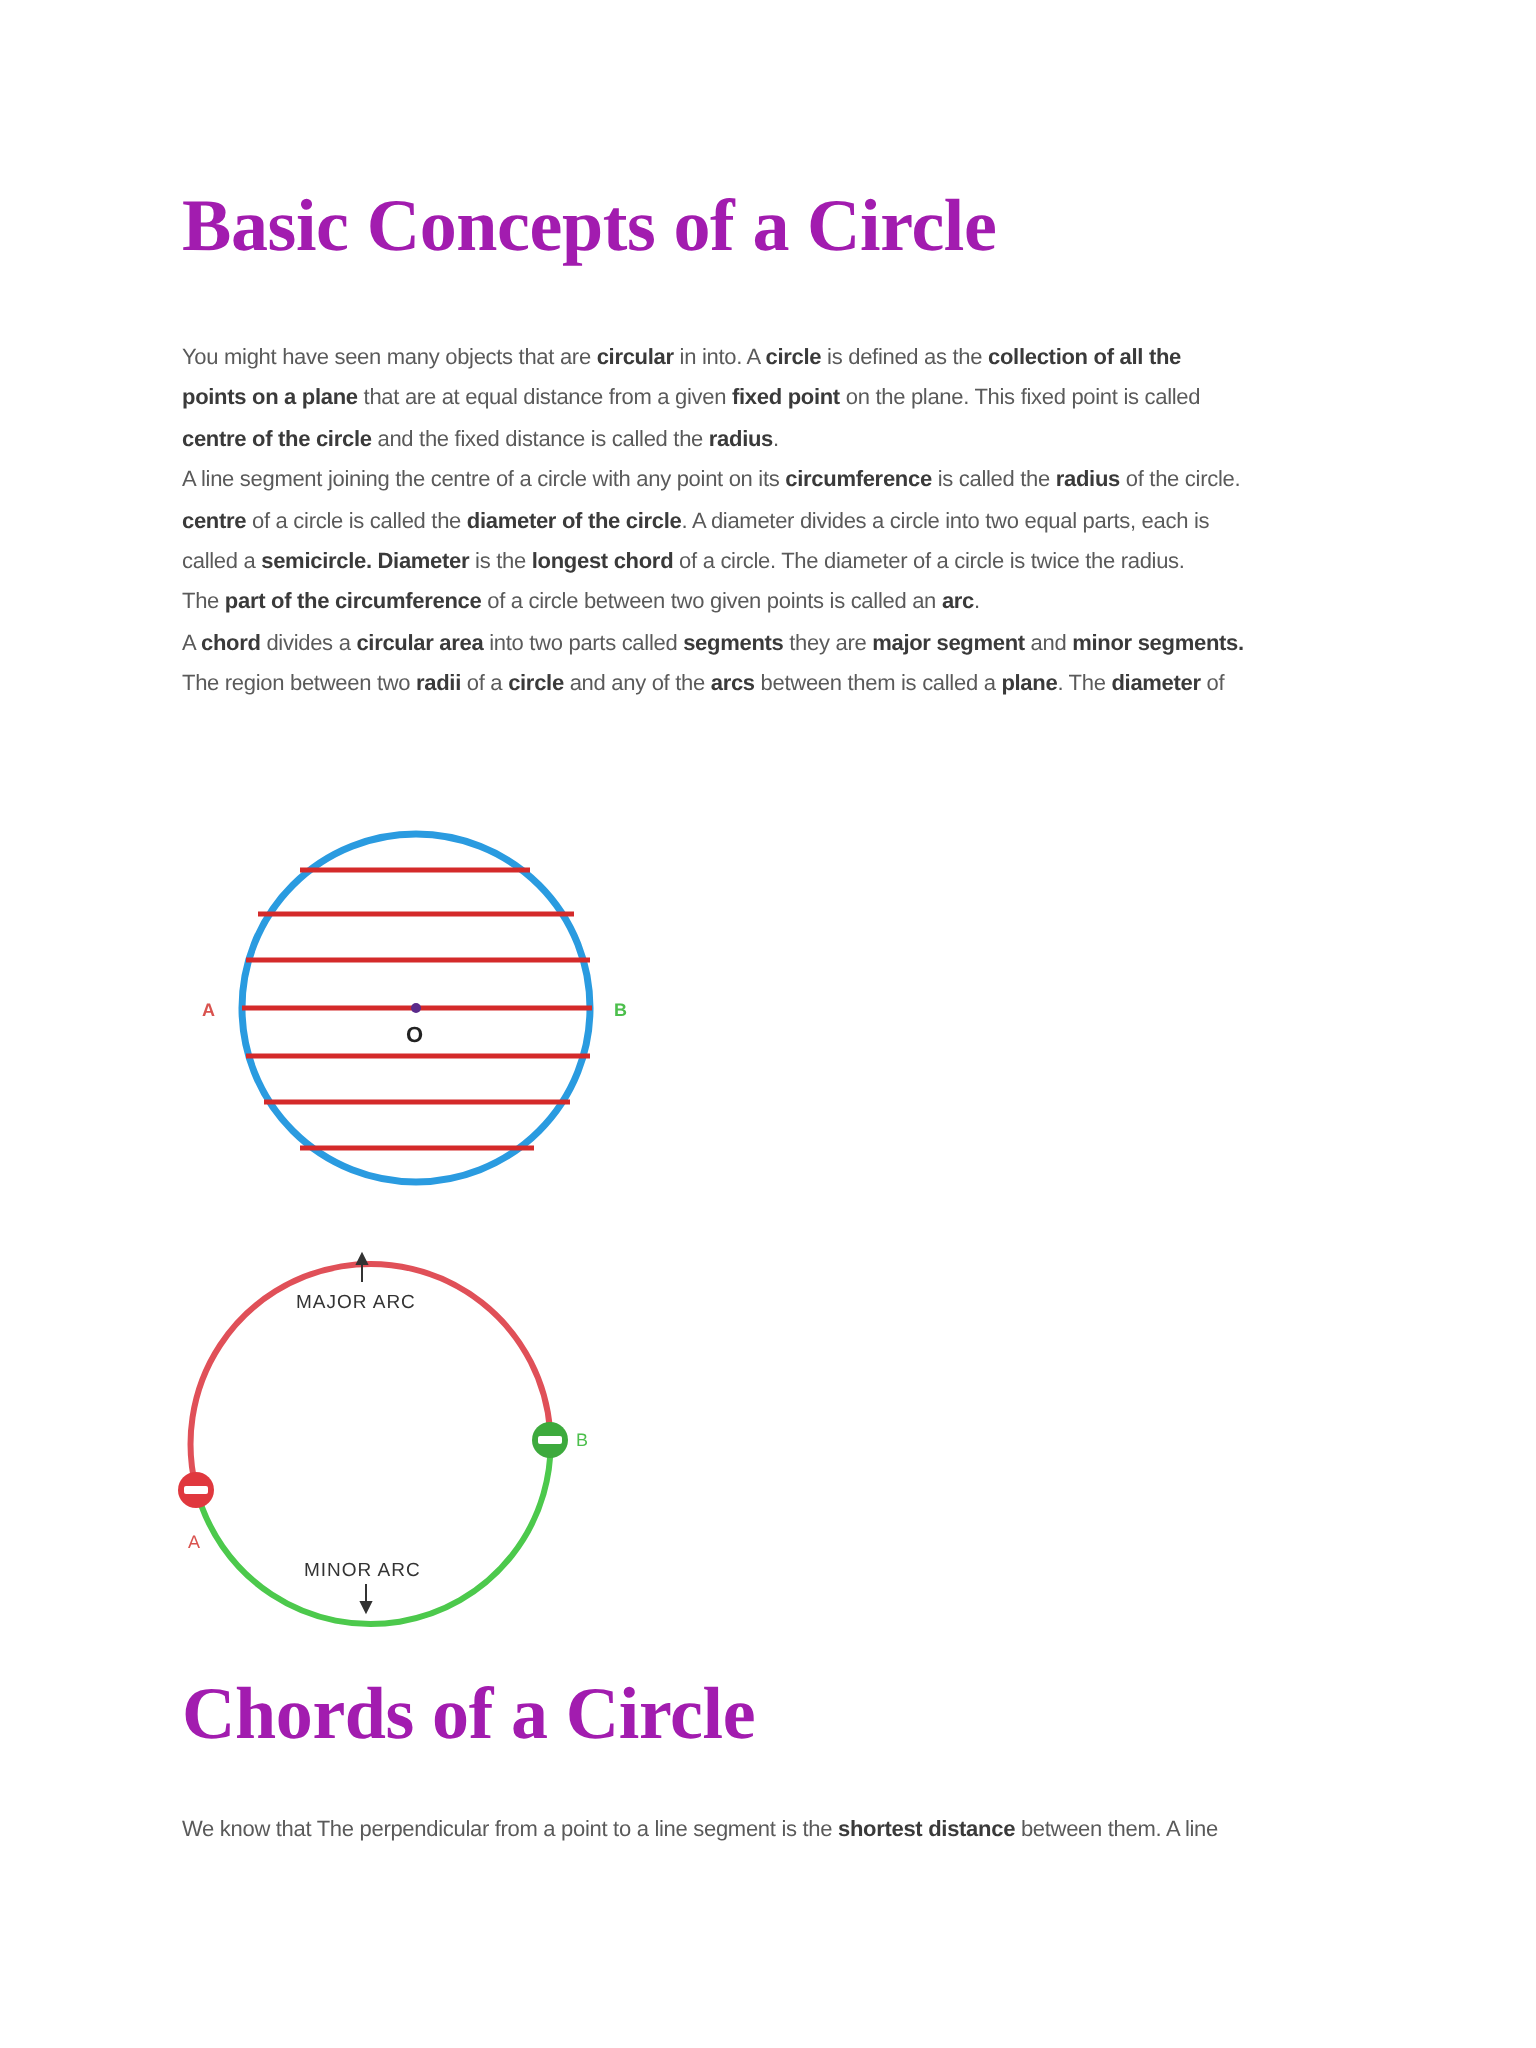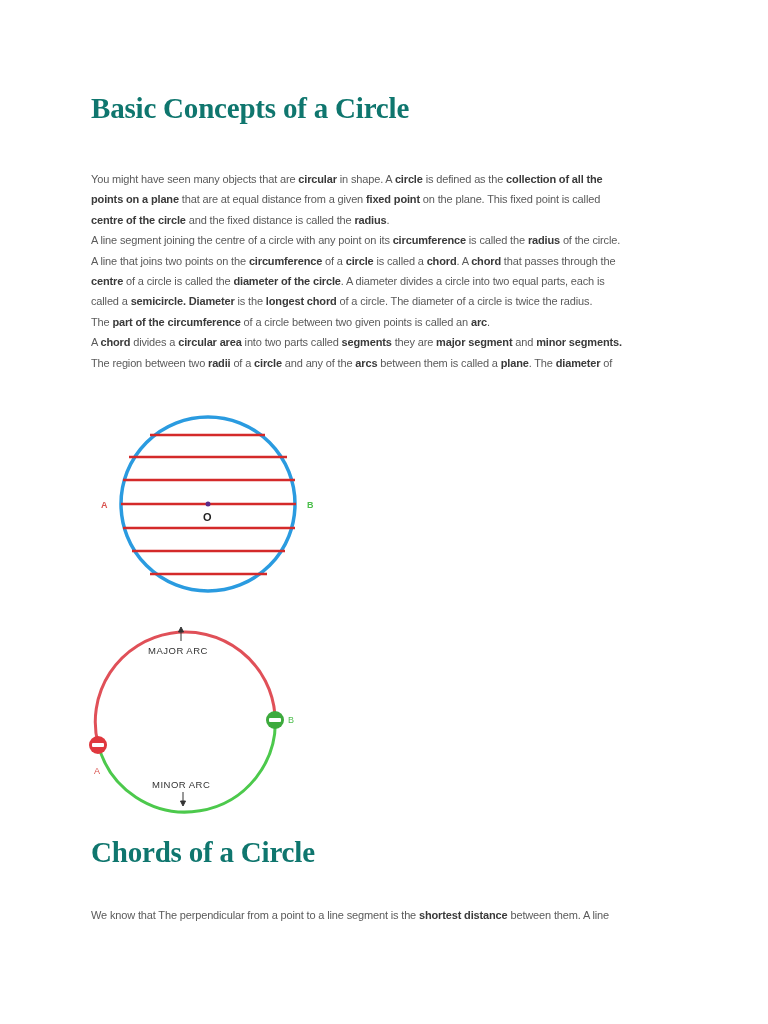--- a/index.html
+++ b/index.html
@@ -1,21 +1,21 @@
 <!DOCTYPE html>
 <html><head>
 <meta charset="utf-8">
 <style>
   html, body { margin: 0; padding: 0; background: #ffffff; }
   body { width: 768px; height: 1024px; overflow: hidden; position: relative; }
   .page { position: absolute; left: 91px; top: 0; width: 580px; }
   h1.title {
     position: absolute; left: 0; top: 92px; margin: 0;
     font-family: "Liberation Serif", "DejaVu Serif", serif;
-    font-weight: bold; font-size: 29px; color: #0f766e; letter-spacing: -0.2px;
+    font-weight: bold; font-size: 37px; color: #a21caf; letter-spacing: -0.2px;
     white-space: nowrap;
   }
   h1.title2 { top: 836px; }
   .para {
     position: absolute; left: 0; width: 570px; margin: 0;
     font-family: "Liberation Sans", "DejaVu Sans", sans-serif;
     font-size: 11px; line-height: 20.4px; color: #5a5a5a; letter-spacing: -0.15px;
   }
   .para b { color: #3a3a3a; font-weight: bold; }
   .p1 { top: 169px; }
@@ -25,25 +25,24 @@
   .fig1 { left: 95px; top: 408px; width: 230px; height: 200px; }
   .fig2 { left: 80px; top: 616px; width: 230px; height: 200px; text-align: right; }
   svg text { font-family: "Liberation Sans", "DejaVu Sans", sans-serif; }
 </style>
 </head>
 <body>
 
 <div class="page">
   <h1 class="title">Basic Concepts of a Circle</h1>
   <div class="para p1">
-      <span class="line"><span>You might have seen many objects that are </span><b>circular</b><span> in shape. A </span><b>circle</b><span> is defined as the </span><b>collection of all the</b></span>
+      <span class="line"><span>You might have seen many objects that are </span><b>circular</b><span> in into. A </span><b>circle</b><span> is defined as the </span><b>collection of all the</b></span>
       <span class="line"><b>points on a plane</b><span> that are at equal distance from a given </span><b>fixed point</b><span> on the plane. This fixed point is called</span></span>
       <span class="line"><b>centre of the circle</b><span> and the fixed distance is called the </span><b>radius</b><span>.</span></span>
       <span class="line"><span>A line segment joining the centre of a circle with any point on its </span><b>circumference</b><span> is called the </span><b>radius</b><span> of the circle.</span></span>
-      <span class="line"><span>A line that joins two points on the </span><b>circumference</b><span> of a </span><b>circle</b><span> is called a </span><b>chord</b><span>. A </span><b>chord</b><span> that passes through the</span></span>
       <span class="line"><b>centre</b><span> of a circle is called the </span><b>diameter of the circle</b><span>. A diameter divides a circle into two equal parts, each is</span></span>
       <span class="line"><span>called a </span><b>semicircle. Diameter</b><span> is the </span><b>longest chord</b><span> of a circle. The diameter of a circle is twice the radius.</span></span>
       <span class="line"><span>The </span><b>part of the circumference</b><span> of a circle between two given points is called an </span><b>arc</b><span>.</span></span>
       <span class="line"><span>A </span><b>chord</b><span> divides a </span><b>circular area</b><span> into two parts called </span><b>segments</b><span> they are </span><b>major segment</b><span> and </span><b>minor segments.</b></span>
       <span class="line"><span>The region between two </span><b>radii</b><span> of a </span><b>circle</b><span> and any of the </span><b>arcs</b><span> between them is called a </span><b>plane</b><span>. The </span><b>diameter</b><span> of</span></span>
     </div>
   <h1 class="title title2">Chords of a Circle</h1>
   <div class="para p2">
       <span class="line"><span>We know that The perpendicular from a point to a line segment is the </span><b>shortest distance</b><span> between them. A line</span></span>
     </div>

